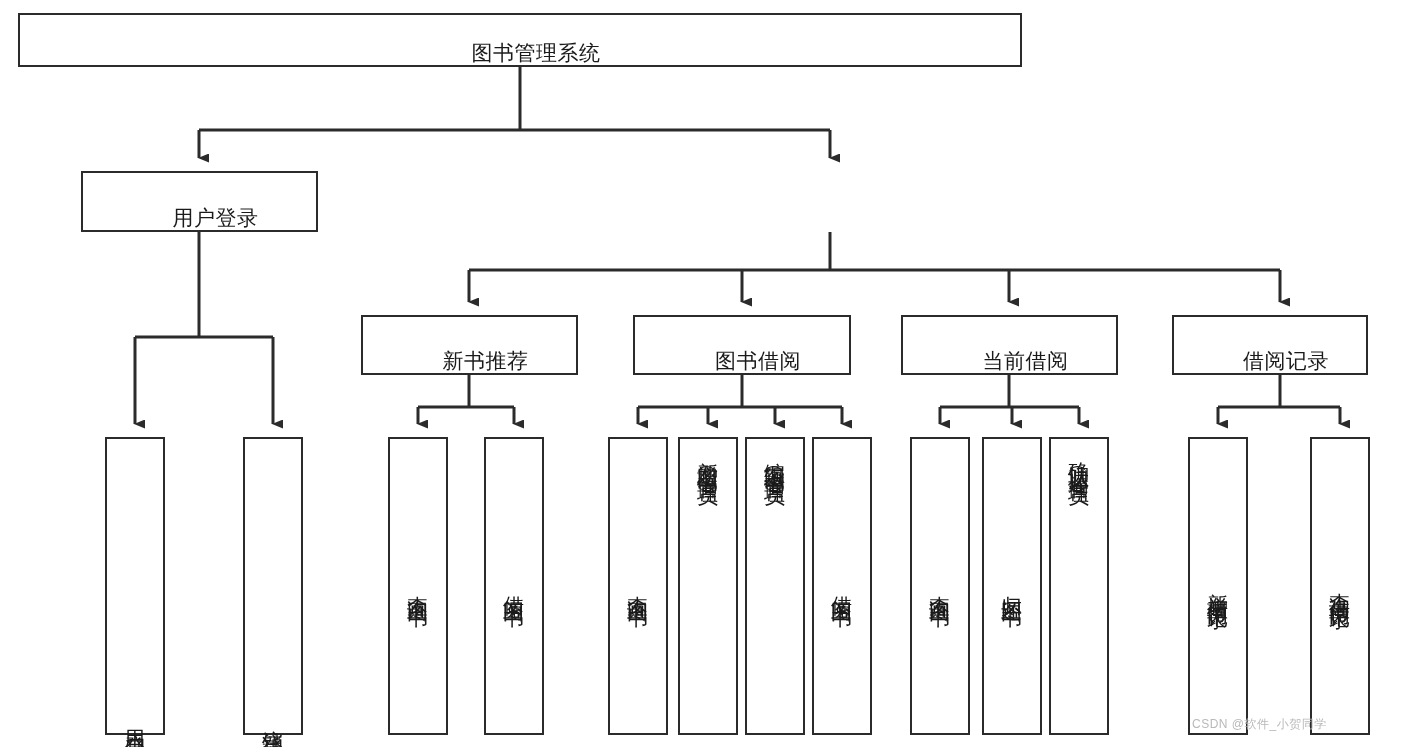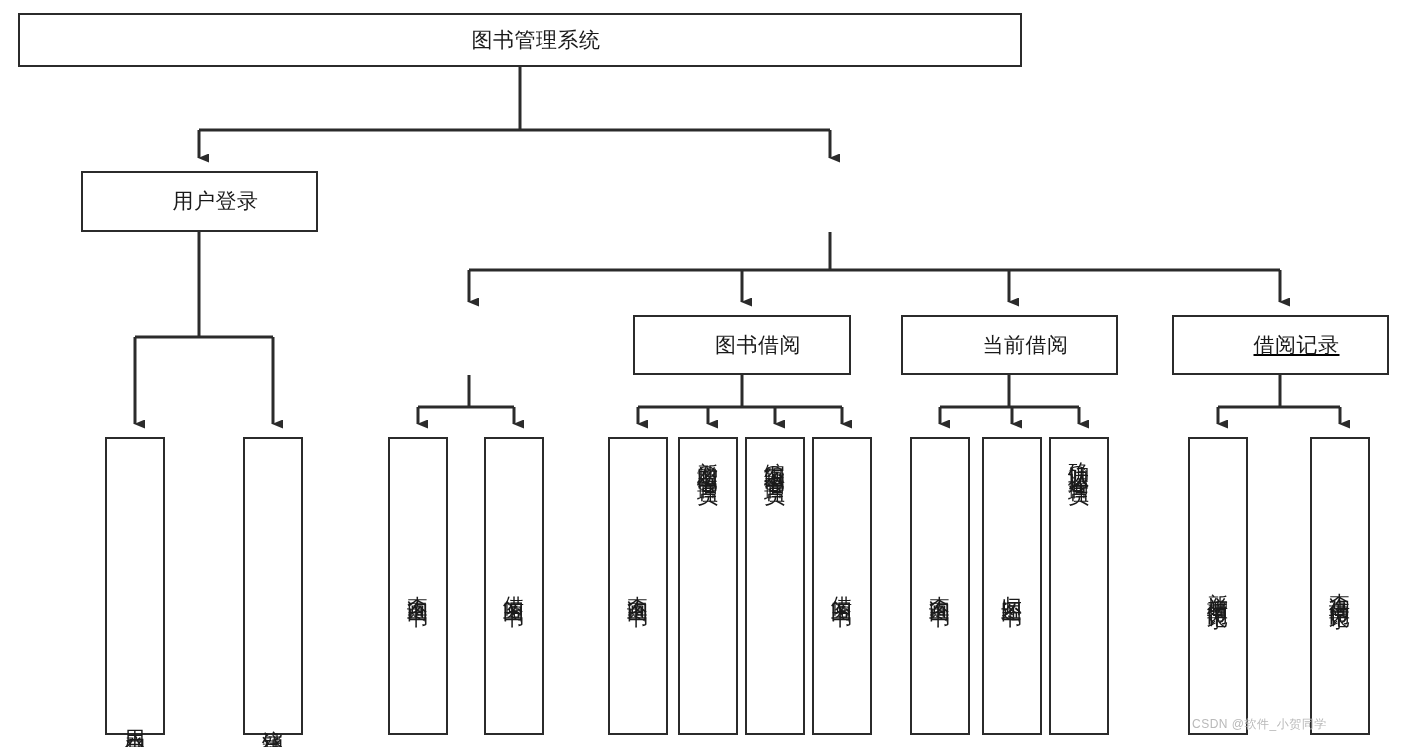--- a/index.html
+++ b/index.html
@@ -25,21 +25,21 @@
     top: 0;
     width: 1405px;
     height: 747px;
   }
   .node-box {
     position: absolute;
     box-sizing: border-box;
     border: 2px solid #2b2b2b;
     background: #ffffff;
     display: flex;
-    align-items: center;
+    align-items: flex-end;
     justify-content: center;
     padding-left: 32px;
   }
   .node-label {
     color: #1a1a1a;
     font-size: 21px;
     line-height: 1.16;
     letter-spacing: 0.5px;
     white-space: nowrap;
     text-align: center;
@@ -140,30 +140,33 @@
 
   <div class="node-box" style="left:18px; top:13px; width:1004px; height:54px;">
     <span class="node-label">图书管理系统</span>
   </div>
 
   <div class="node-box" style="left:81px; top:171px; width:237px; height:61px;">
     <span class="node-label">用户登录</span>
   </div>
 
 
+  <div class="node-box" style="left:361px; top:315px; width:217px; height:60px;">
+    <span class="node-label">新书推荐</span>
+  </div>
 
   <div class="node-box" style="left:633px; top:315px; width:218px; height:60px;">
     <span class="node-label">图书借阅</span>
   </div>
 
   <div class="node-box" style="left:901px; top:315px; width:217px; height:60px;">
     <span class="node-label">当前借阅</span>
   </div>
 
-  <div class="node-box" style="left:1172px; top:315px; width:217px; height:60px;text-decoration:underline;">
+  <div class="node-box" style="left:1172px; top:315px; width:196px; height:60px;">
     <span class="node-label">借阅记录</span>
   </div>
 
   <div class="node-box vertical align-bottom" style="left:105px; top:437px; width:60px; height:298px;">
     <span class="node-label">用户登录</span>
   </div>
 
   <div class="node-box vertical align-bottom" style="left:243px; top:437px; width:60px; height:298px;">
     <span class="node-label">注销登录</span>
   </div>

